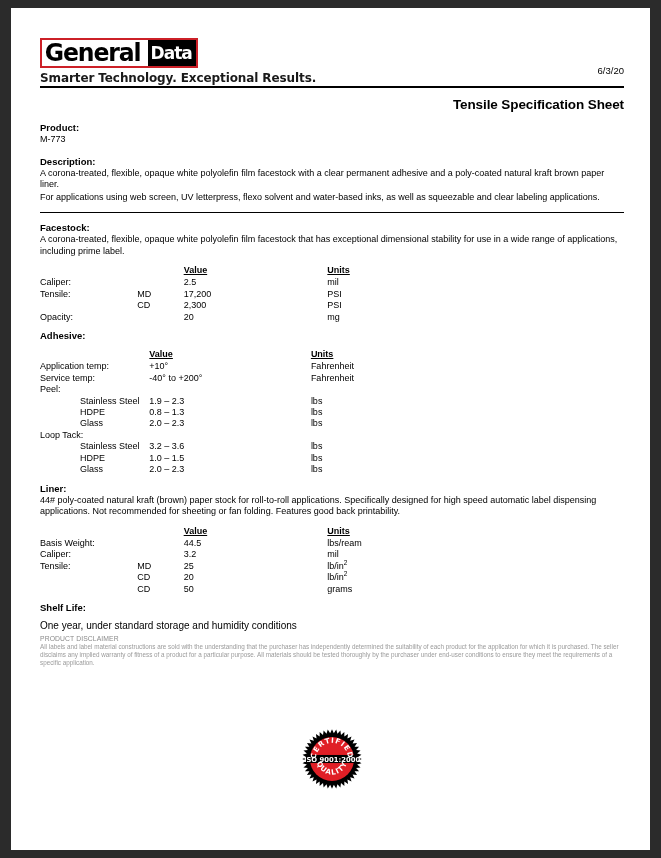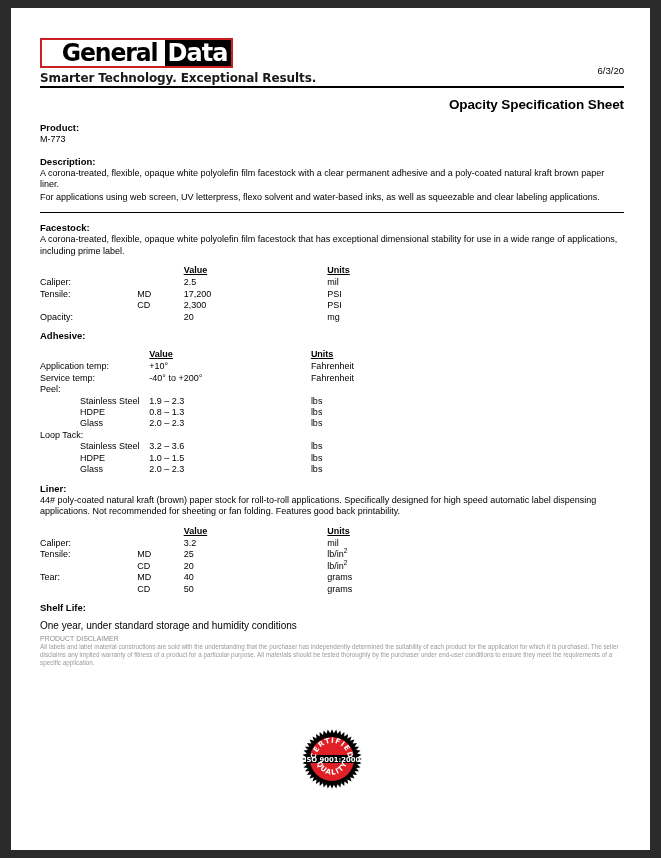--- a/index.html
+++ b/index.html
@@ -31,39 +31,39 @@
 
   
   .logo-wrap { position: relative; height: 42px; }
   .logo-box {
     display: inline-block;
     border: 2px solid #cc2027;
     background: #ffffff;
     padding: 0;
     line-height: 0;
   }
-  .logo-row { display: flex; align-items: stretch; height: 26px; margin-left: 17px; }
+  .logo-row { display: flex; align-items: stretch; height: 26px; }
   .logo-general {
     font-family: "DejaVu Sans", sans-serif;
     font-weight: bold;
     font-size: 25px;
     line-height: 26px;
     letter-spacing: -1.2px;
     color: #000000;
     padding: 0 1px 0 3px;
     transform: scaleX(0.94);
     transform-origin: left center;
     white-space: nowrap;
   }
   .logo-data {
     background: #000000;
     color: #ffffff;
     font-family: "DejaVu Sans", sans-serif;
     font-weight: bold;
-    font-size: 24px;
+    font-size: 17px;
     line-height: 26px;
     letter-spacing: -1px;
     padding: 0 4px 0 3px;
     white-space: nowrap;
   }
   .logo-tagline {
     font-family: "DejaVu Sans", sans-serif;
     font-size: 12px;
     font-weight: bold;
     color: #1a1a1a;
@@ -165,21 +165,21 @@
           <span class="logo-general">General</span>
           <span class="logo-data">Data</span>
         </div>
       </div>
       <div class="logo-tagline">Smarter Technology. Exceptional Results.</div>
       <div class="doc-date">6/3/20</div>
     </div>
 
     <hr class="rule-thick">
 
-    <div class="doc-title">Opacity Specification Sheet</div>
+    <div class="doc-title">Tensile Specification Sheet</div>
 
     <div class="sec-head">Product:</div>
     <div class="body-text">M-773</div>
 
     <div class="sec-head">Description:</div>
     <div class="body-text">A corona-treated, flexible, opaque white polyolefin film facestock with a clear permanent adhesive and a poly-coated natural kraft brown paper liner.</div>
 
     <div class="body-text">For applications using web screen, UV letterpress, flexo solvent and water-based inks, as well as squeezable and clear labeling applications.</div>
 
     <hr class="rule-thin">
@@ -295,42 +295,42 @@
       <thead>
         <tr>
           <th class="c-label"></th>
           <th class="c-sub"></th>
           <th class="c-value">Value</th>
           <th class="c-units">Units</th>
         </tr>
       </thead>
       <tbody id="liner-body">
           <tr>
+            <td class="c-label">Basis Weight:</td>
+            <td class="c-sub"></td>
+            <td class="c-value">44.5</td>
+            <td class="c-units">lbs/ream</td>
+          </tr>
+          <tr>
             <td class="c-label">Caliper:</td>
             <td class="c-sub"></td>
             <td class="c-value">3.2</td>
             <td class="c-units">mil</td>
           </tr>
           <tr>
             <td class="c-label">Tensile:</td>
             <td class="c-sub">MD</td>
             <td class="c-value">25</td>
             <td class="c-units">lb/in<sup>2</sup></td>
           </tr>
           <tr>
             <td class="c-label"></td>
             <td class="c-sub">CD</td>
             <td class="c-value">20</td>
             <td class="c-units">lb/in<sup>2</sup></td>
-          </tr>
-          <tr>
-            <td class="c-label">Tear:</td>
-            <td class="c-sub">MD</td>
-            <td class="c-value">40</td>
-            <td class="c-units">grams</td>
           </tr>
           <tr>
             <td class="c-label"></td>
             <td class="c-sub">CD</td>
             <td class="c-value">50</td>
             <td class="c-units">grams</td>
           </tr>
         </tbody>
     </table>
 

